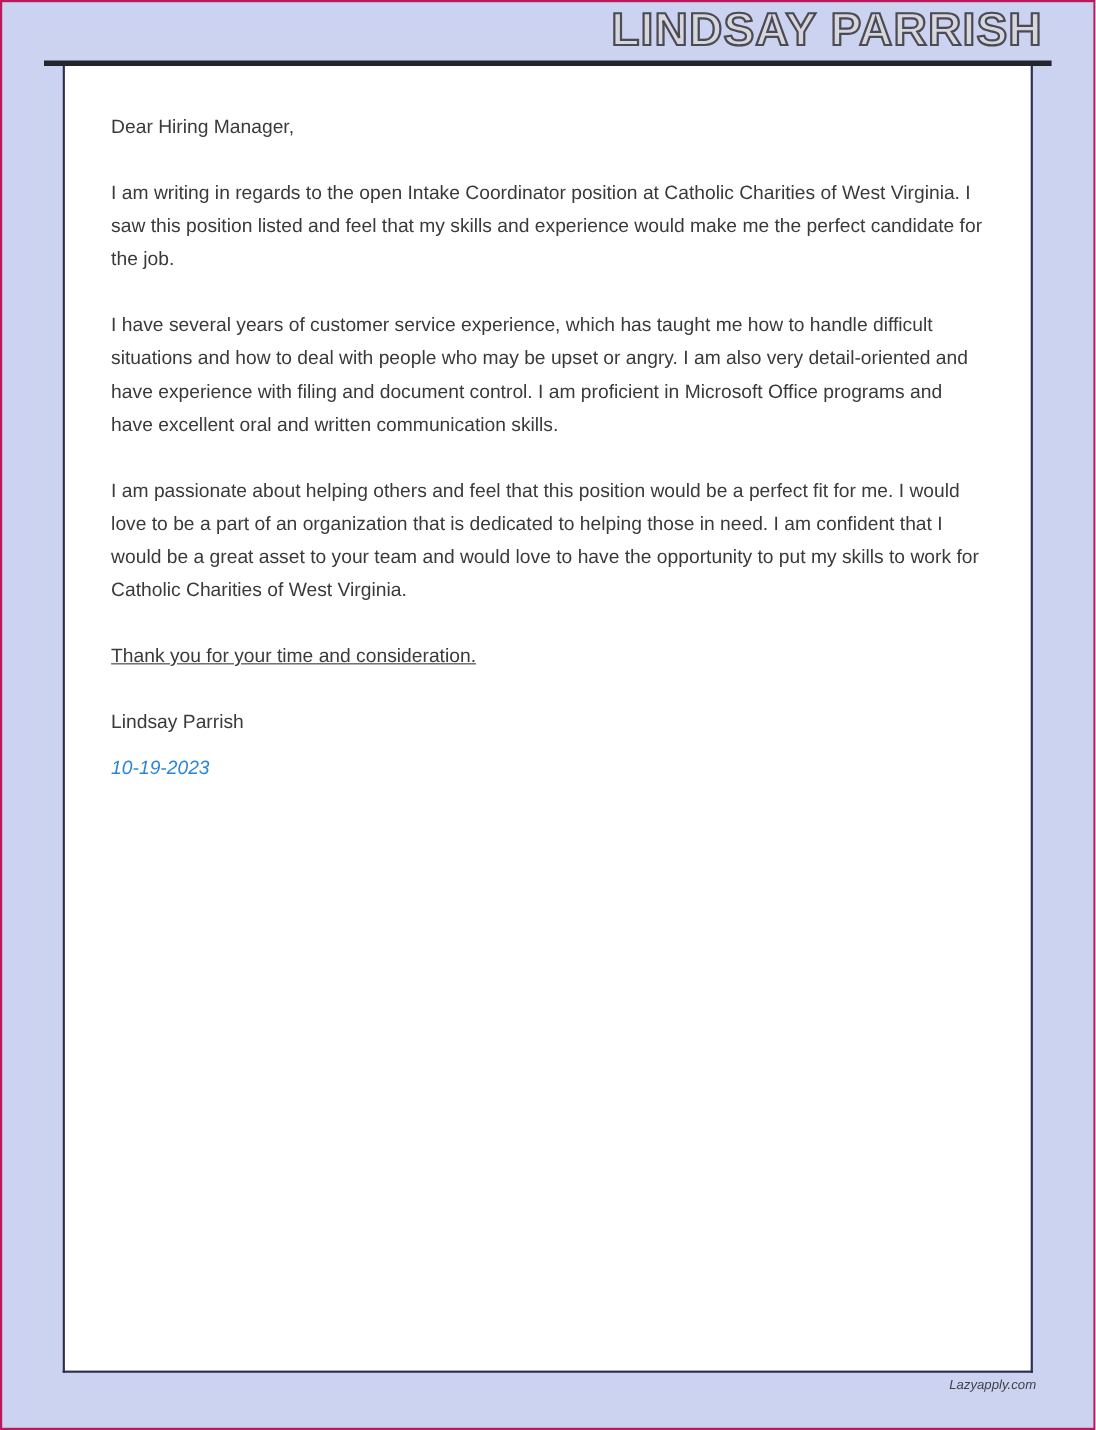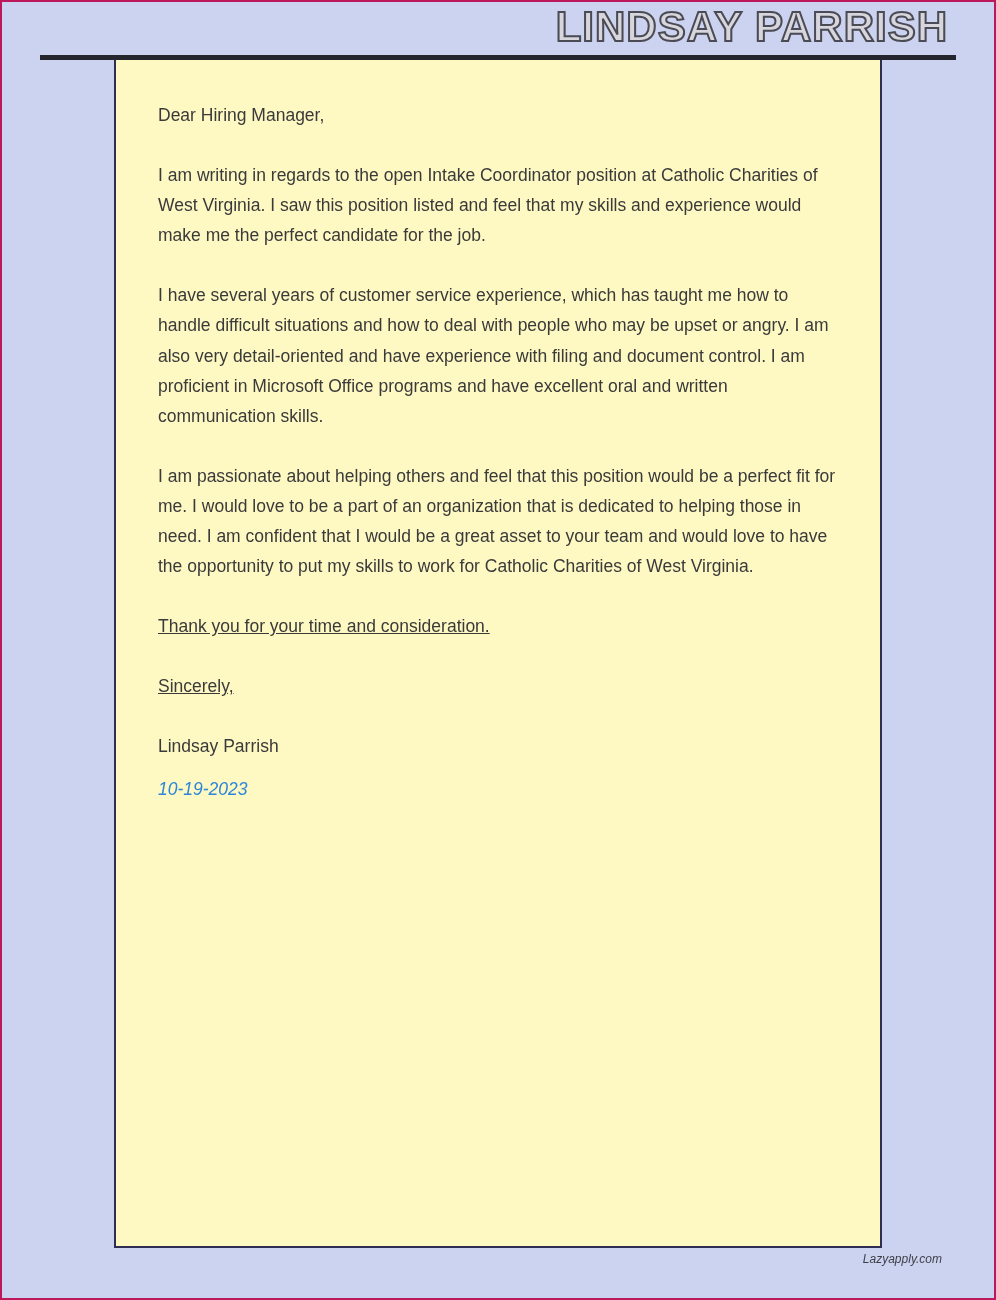--- a/index.html
+++ b/index.html
@@ -35,24 +35,24 @@
     text-shadow: 0 0 1px #4b4b55;
     line-height: 1;
   }
   .rule {
     height: 5px;
     background: #25252e;
     margin: 3px 38px 0 38px;
   }
   .page {
     box-sizing: border-box;
-    width: 768px;
+    width: 882px;
     height: 1188px;
     margin: 0 auto;
-    background: #fef9c3;
+    background: #ffffff;
     border: 2px solid #2e2e52;
     border-top: none;
     padding: 40px 42px 0 42px;
   }
   .page p {
     margin: 0 0 30px 0;
     font-size: 17.5px;
     line-height: 1.72;
     color: #3a3a3a;
   }
@@ -92,21 +92,20 @@
     <p>Dear Hiring Manager,</p>
 
     <p>I am writing in regards to the open Intake Coordinator position at Catholic Charities of West Virginia. I saw this position listed and feel that my skills and experience would make me the perfect candidate for the job.</p>
 
     <p>I have several years of customer service experience, which has taught me how to handle difficult situations and how to deal with people who may be upset or angry. I am also very detail-oriented and have experience with filing and document control. I am proficient in Microsoft Office programs and have excellent oral and written communication skills.</p>
 
     <p>I am passionate about helping others and feel that this position would be a perfect fit for me. I would love to be a part of an organization that is dedicated to helping those in need. I am confident that I would be a great asset to your team and would love to have the opportunity to put my skills to work for Catholic Charities of West Virginia.</p>
 
     <p class="tight">Thank you for your time and consideration.</p>
 
-    <p class="tight">Sincerely,</p>
 
     <p class="signature">Lindsay Parrish</p>
 
     <p class="date">10-19-2023</p>
   </div>
 
   <div class="footer">Lazyapply.com</div>
 
 </div>
 

